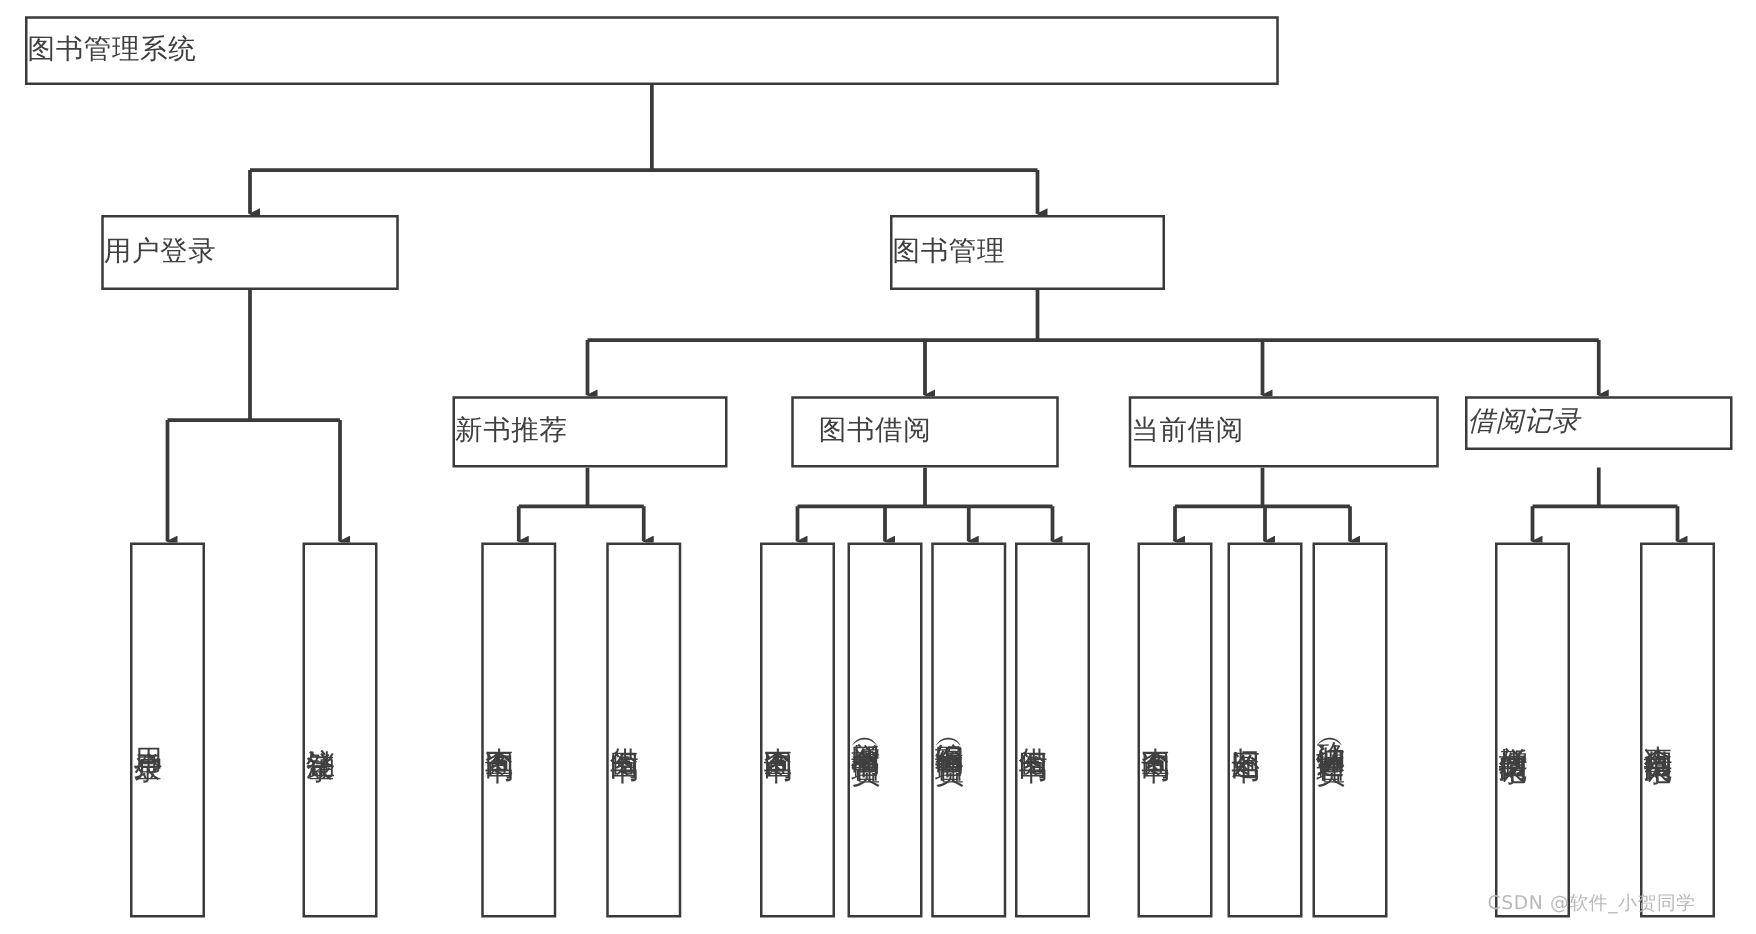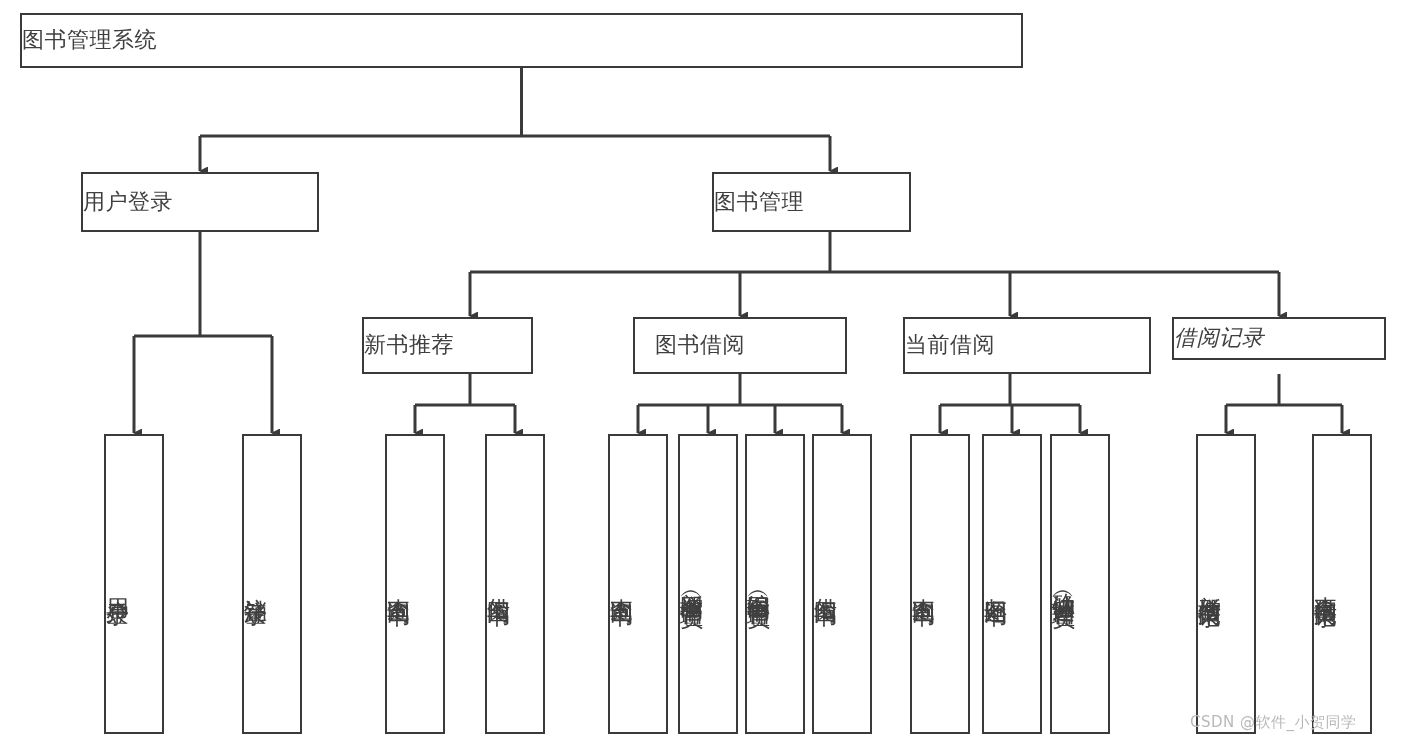--- a/index.html
+++ b/index.html
@@ -108,24 +108,24 @@
         <line x1="1342" y1="405" x2="1342" y2="433" stroke="#3a3a3a" stroke-width="3" marker-end="url(#arrowhead)"></line>
       </g>
   </svg>
   <div id="node-layer">
       <div class="node horizontal root" style="left: 20px; top: 13px; width: 1003px; height: 55px;">
         <div class="node-label">图书管理系统</div>
       </div>
       <div class="node horizontal" style="left: 81px; top: 172px; width: 238px; height: 60px;">
         <div class="node-label">用户登录</div>
       </div>
-      <div class="node horizontal" style="left: 712px; top: 172px; width: 199px; height: 60px;">
+      <div class="node horizontal" style="left: 712px; top: 172px; width: 220px; height: 60px;">
         <div class="node-label">图书管理</div>
       </div>
-      <div class="node horizontal" style="left: 362px; top: 317px; width: 171px; height: 57px;">
+      <div class="node horizontal" style="left: 362px; top: 317px; width: 220px; height: 57px;">
         <div class="node-label">新书推荐</div>
       </div>
       <div class="node horizontal" style="left: 633px; top: 317px; width: 214px; height: 57px; padding-left: 20px;">
         <div class="node-label">图书借阅</div>
       </div>
       <div class="node horizontal" style="left: 903px; top: 317px; width: 248px; height: 57px;">
         <div class="node-label">当前借阅</div>
       </div>
       <div class="node horizontal" style="left: 1172px; top: 317px; width: 214px; height: 43px; font-style: italic;">
         <div class="node-label">借阅记录</div>

